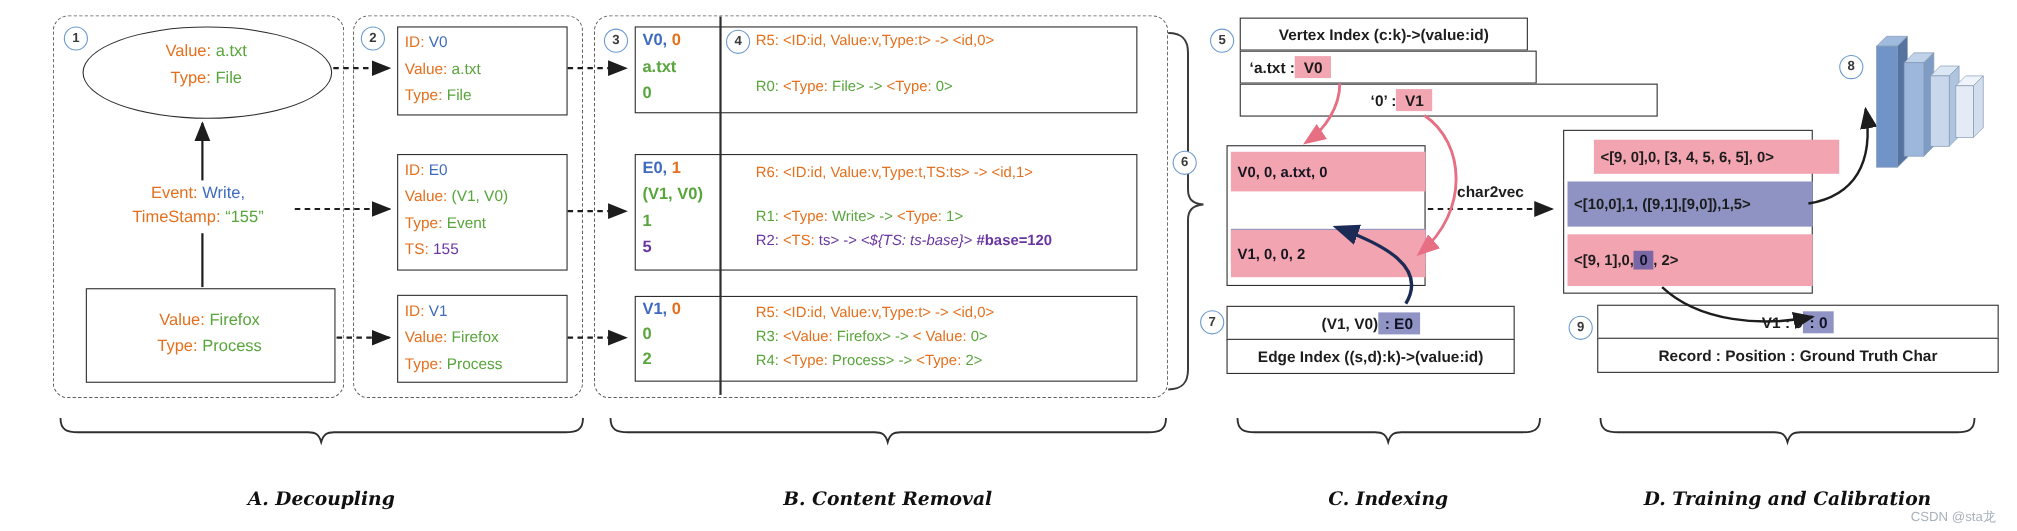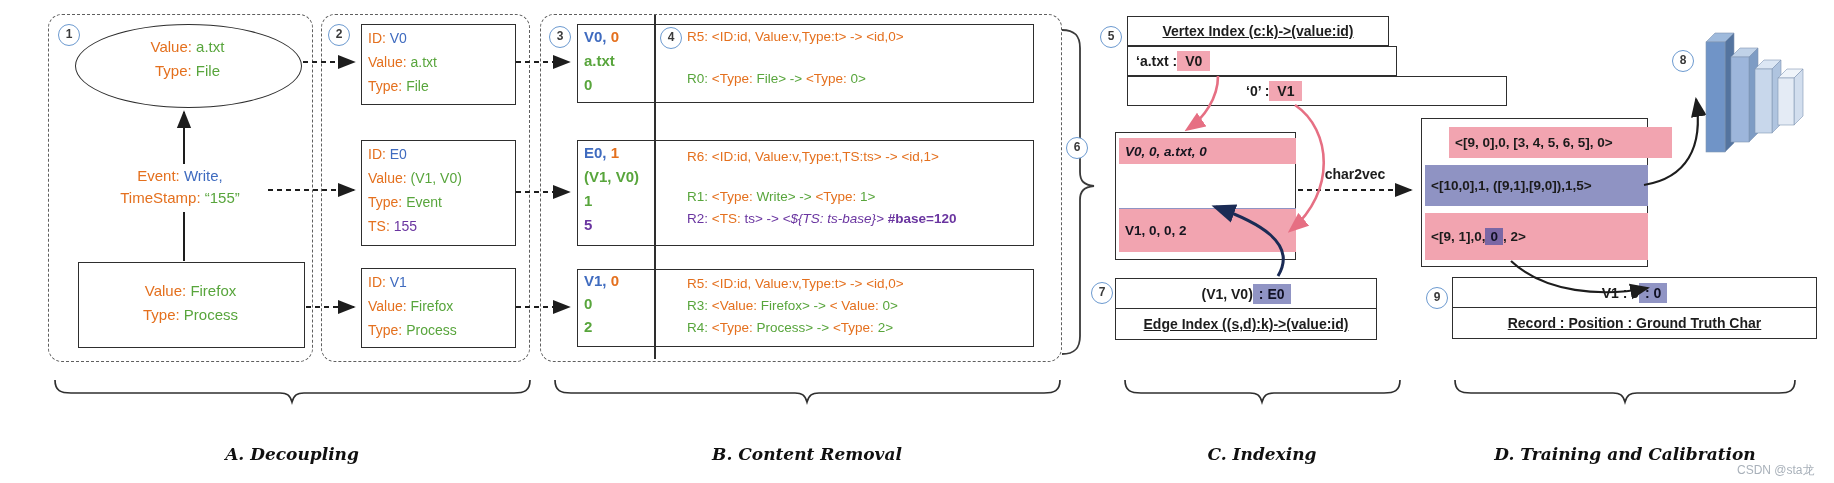--- a/index.html
+++ b/index.html
@@ -17,21 +17,21 @@
   .c-o{color:#e4701e;} .c-g{color:#58a53c;} .c-b{color:#3f6bbf;} .c-p{color:#6a35a0;} .c-k{color:#1b1b1b;}
   .c-pi{color:#6a35a0;font-style:italic;} .c-pb{color:#6a35a0;font-weight:bold;}
   .c-hp{background:#f2a6b2;padding:2px 8px;color:#1b1b1b;}
   .c-hv{background:#9094c4;padding:2px 6px;color:#111124;}
   .c-hd{background:#7a67a5;padding:1px 5px;color:#111124;}
   .stripe{position:absolute;display:flex;align-items:center;padding-left:6px;
           font-weight:600;font-size:13.5px;color:#15151f;white-space:nowrap;}
   .pink{background:#f2a4b0;} .peri{background:#8f93c3;}
   .trow{position:absolute;border:1.5px solid #2e2e2e;background:#fff;display:flex;align-items:center;
         font-weight:600;font-size:14px;white-space:nowrap;}
-  .hdr{justify-content:center;font-weight:bold;text-decoration:underline;}
+  .hdr{justify-content:center;font-weight:bold;}
   .cellline{position:absolute;white-space:nowrap;font-size:15px;font-weight:600;}
   .stage{position:absolute;width:300px;text-align:center;font-family:"DejaVu Serif",serif;
          font-style:italic;font-weight:bold;font-size:17px;color:#101010;}
   #overlay{position:absolute;left:0;top:0;z-index:5;pointer-events:none;}
   .wm{position:absolute;font-size:12px;color:#a9b1ba;}
 </style>
 </head>
 <body>
 
 <div id="canvas">
@@ -104,21 +104,21 @@
       <span class="c-k">‘a.txt   :  </span>
       <span class="c-hp">V0</span>
     </div>
   <div class="trow" style="left:1127px;top:76px;width:260px;height:28px;padding-left:118px;">
       <span class="c-k">‘0’ : </span>
       <span class="c-hp">V1</span>
     </div>
 
   <div class="badge" style="left:1066px;top:137px;">6</div>
   <div class="sbox" style="left:1115px;top:132px;width:179px;height:126px;background:#fff;"></div>
-  <div class="stripe pink" style="left:1119px;top:138px;width:171px;height:26px;font-style:italic;">V0, 0, a.txt, 0</div>
+  <div class="stripe pink" style="left:1119px;top:138px;width:171px;height:36px;">V0, 0, a.txt, 0</div>
   <div class="stripe peri" style="left:1119px;top:171px;width:171px;height:31px;margin-top:37px;">E0, 1, (V1, V0), 1, 5</div>
   <div class="stripe pink" style="left:1119px;top:209px;width:171px;height:43px;">V1, 0, 0, 2</div>
 
   <div class="seg mid center" style="left:1300px;top:166px;width:110px;font-weight:600;">char2vec</div>
 
   <div class="badge" style="left:1091px;top:282px;">7</div>
   <div class="trow" style="left:1115px;top:278px;width:260px;height:30px;justify-content:center;">
       <span class="c-k">(V1, V0) </span>
       <span class="c-hv">: E0</span>
     </div>

